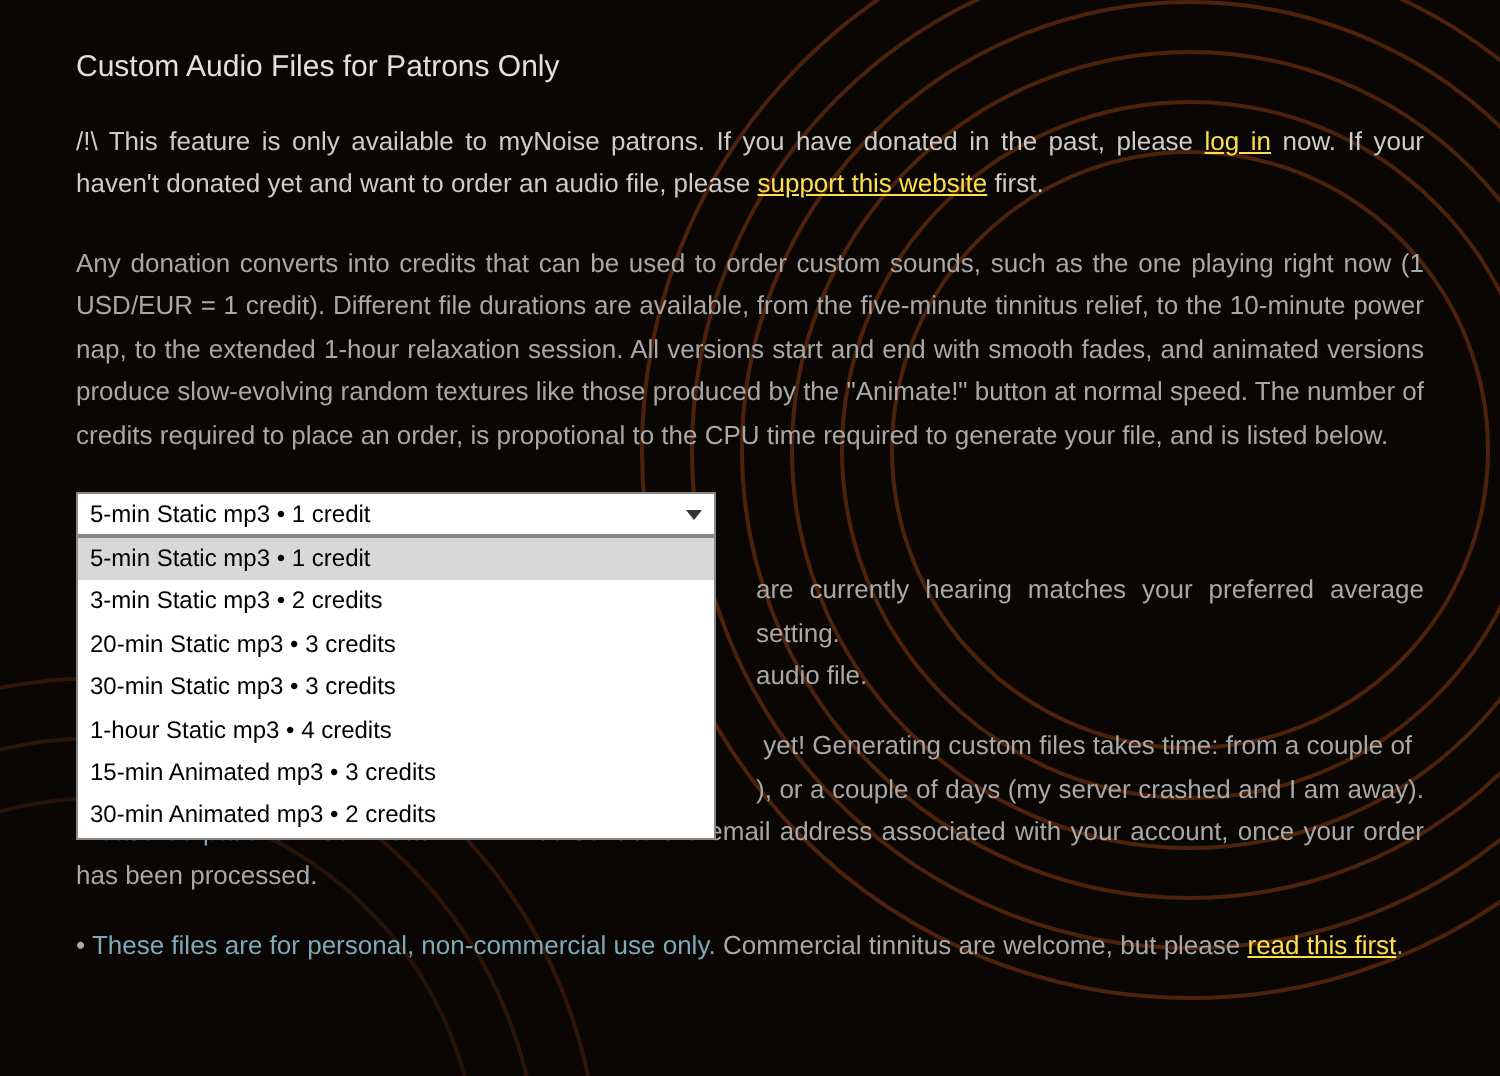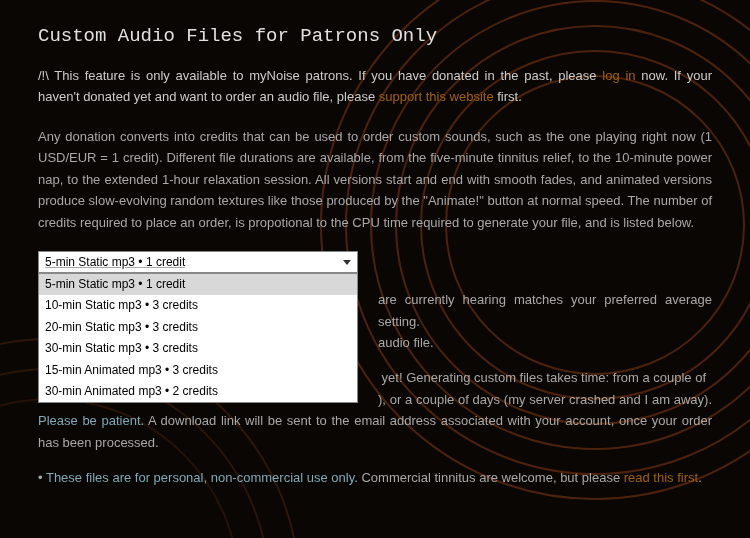--- a/index.html
+++ b/index.html
@@ -33,38 +33,36 @@
   position: absolute;
   border: 2px solid rgba(200,90,30,0.35);
   border-radius: 50%;
 }
 .content {
   position: relative;
   padding: 25px 38px 20px 38px;
 }
 h1 {
   color: #e0e0e0;
-  font-size: 19px;
+  font-size: 15px;
   font-weight: normal;
   margin-bottom: 18px;
-  font-family: Liberation Mono, monospace;
 }
 p {
   line-height: 1.65;
   margin-bottom: 18px;
   text-align: justify;
   color: #a8a8a8;
 }
 .intro { color: #ccc; }
-.link { color: #a16207; }
+.link { color: #fde047; text-decoration: underline; }
 .link-info { color: #7fa9b8; }
 .dropdown-wrap {
   position: relative;
   margin-bottom: 16px;
-  text-decoration: underline;
 }
 .select-box {
   width: 320px;
   height: 22px;
   background: #fff;
   border: 1px solid #888;
   padding: 2px 6px;
   font-size: 12px;
   color: #000;
   display: flex;
@@ -124,23 +122,24 @@
 
   <p>Any donation converts into credits that can be used to order custom sounds, such as the one playing right now (1 USD/EUR = 1 credit). Different file durations are available, from the five-minute tinnitus relief, to the 10-minute power nap, to the extended 1-hour relaxation session. All versions start and end with smooth fades, and animated versions produce slow-evolving random textures like those produced by the "Animate!" button at normal speed. The number of credits required to place an order, is propotional to the CPU time required to generate your file, and is listed below.</p>
 
   <div class="dropdown-wrap">
     <div class="select-box">
       <span>5-min Static mp3 • 1 credit</span>
       <span class="caret"></span>
     </div>
     <div class="options">
       <div class="option selected">5-min Static mp3 • 1 credit</div>
-      <div class="option">10-min Static mp3 • 3 credits</div>
+      <div class="option">3-min Static mp3 • 2 credits</div>
       <div class="option">20-min Static mp3 • 3 credits</div>
       <div class="option">30-min Static mp3 • 3 credits</div>
+      <div class="option">1-hour Static mp3 • 4 credits</div>
       <div class="option">15-min Animated mp3 • 3 credits</div>
       <div class="option">30-min Animated mp3 • 2 credits</div>
     </div>
   </div>
 
   <p class="bullet-para behind-dropdown" style="padding-left:340px;">
     <span>are currently hearing matches your preferred average setting.</span><br>
     <span> audio file.</span>
   </p>
   <p class="bullet-para">

